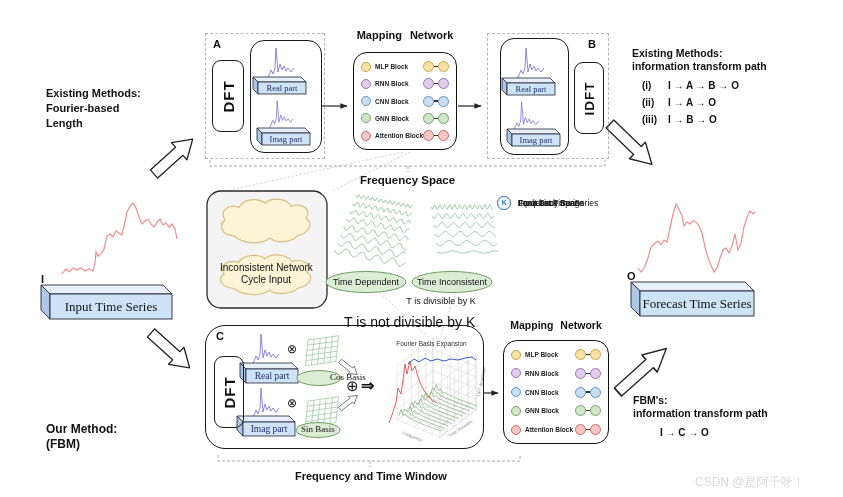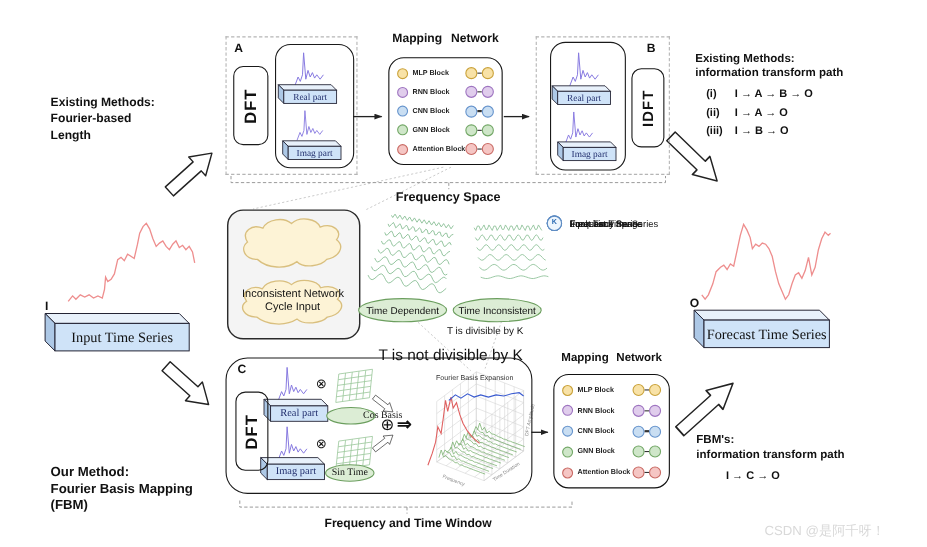--- a/index.html
+++ b/index.html
@@ -336,21 +336,20 @@
 
 <div class="t b" style="left:46px;top:86px;font-size:11px;line-height:15px;">
   <div>Existing Methods:</div>
   <div>Fourier-based</div>
   <div>Length</div>
 </div>
 <div class="t b" style="left:41px;top:273px;font-size:11px;">I</div>
 <div class="t serif center" style="left:50px;top:299px;width:122px;font-size:13px;">Input Time Series</div>
 <div class="t b" style="left:46px;top:384px;font-size:12px;line-height:15px;margin-top:38px;">
   <div>Our Method:</div>
-  <div>Fourier Basis Mapping</div>
   <div>(FBM)</div>
 </div>
 
 <div class="t center" style="left:220px;top:262px;width:92px;font-size:10px;line-height:12px;">
   <div>Inconsistent Network</div>
   <div>Cycle Input</div>
 </div>
 <div class="t center" style="left:326px;top:277px;width:80px;font-size:9px;">Time Dependent</div>
 <div class="t center" style="left:412px;top:277px;width:80px;font-size:9px;">Time Inconsistent</div>
 <div class="t center" style="left:344px;top:298px;width:92px;font-size:14px;margin-top:16px;">T is not divisible by K</div>
@@ -413,21 +412,21 @@
 <div class="roundbox" style="left:205px;top:325px;width:277px;height:122px;border-width:1.5px;border-radius:20px;"></div>
 <div class="t b" style="left:216px;top:330px;font-size:11px;">C</div>
 <div class="vbox" style="left:214px;top:356px;width:28px;height:70px;">
   <span class="vtext">DFT</span>
 </div>
 <div class="t serif" style="left:246px;top:371px;width:52px;font-size:9.5px;text-align:center;color:#23306e;">Real part</div>
 <div class="t serif" style="left:243px;top:424px;width:52px;font-size:9.5px;text-align:center;color:#23306e;">Imag part</div>
 <div class="t" style="left:287px;top:342px;font-size:12px;">⊗</div>
 <div class="t" style="left:287px;top:396px;font-size:12px;">⊗</div>
 <div class="t serif center" style="left:297px;top:372px;width:44px;font-size:9px;padding-left:29px;">Cos Basis</div>
-<div class="t serif center" style="left:296px;top:424px;width:44px;font-size:9px;">Sin Time</div>
+<div class="t serif center" style="left:296px;top:424px;width:44px;font-size:9px;">Sin Basis</div>
 <div class="t" style="left:346px;top:377px;font-size:15px;">⊕</div>
 <div class="t b" style="left:361px;top:376px;font-size:16px;">⇒</div>
 <div class="t center" style="left:383px;top:340px;width:97px;font-size:6.5px;color:#333;">Fourier Basis Expansion</div>
 
 <div class="t b center" style="left:500px;top:319px;width:112px;font-size:10.5px;word-spacing:4px;">Mapping Network</div>
 <div class="mn" style="left:503px;top:340px;width:106px;height:104px;">
 
     <div class="mn-row">
       <span class="dot sm" style="background-color: rgb(248, 226, 167); border-color: rgb(202, 162, 58);"></span>
       <span class="mn-label">MLP Block</span>

